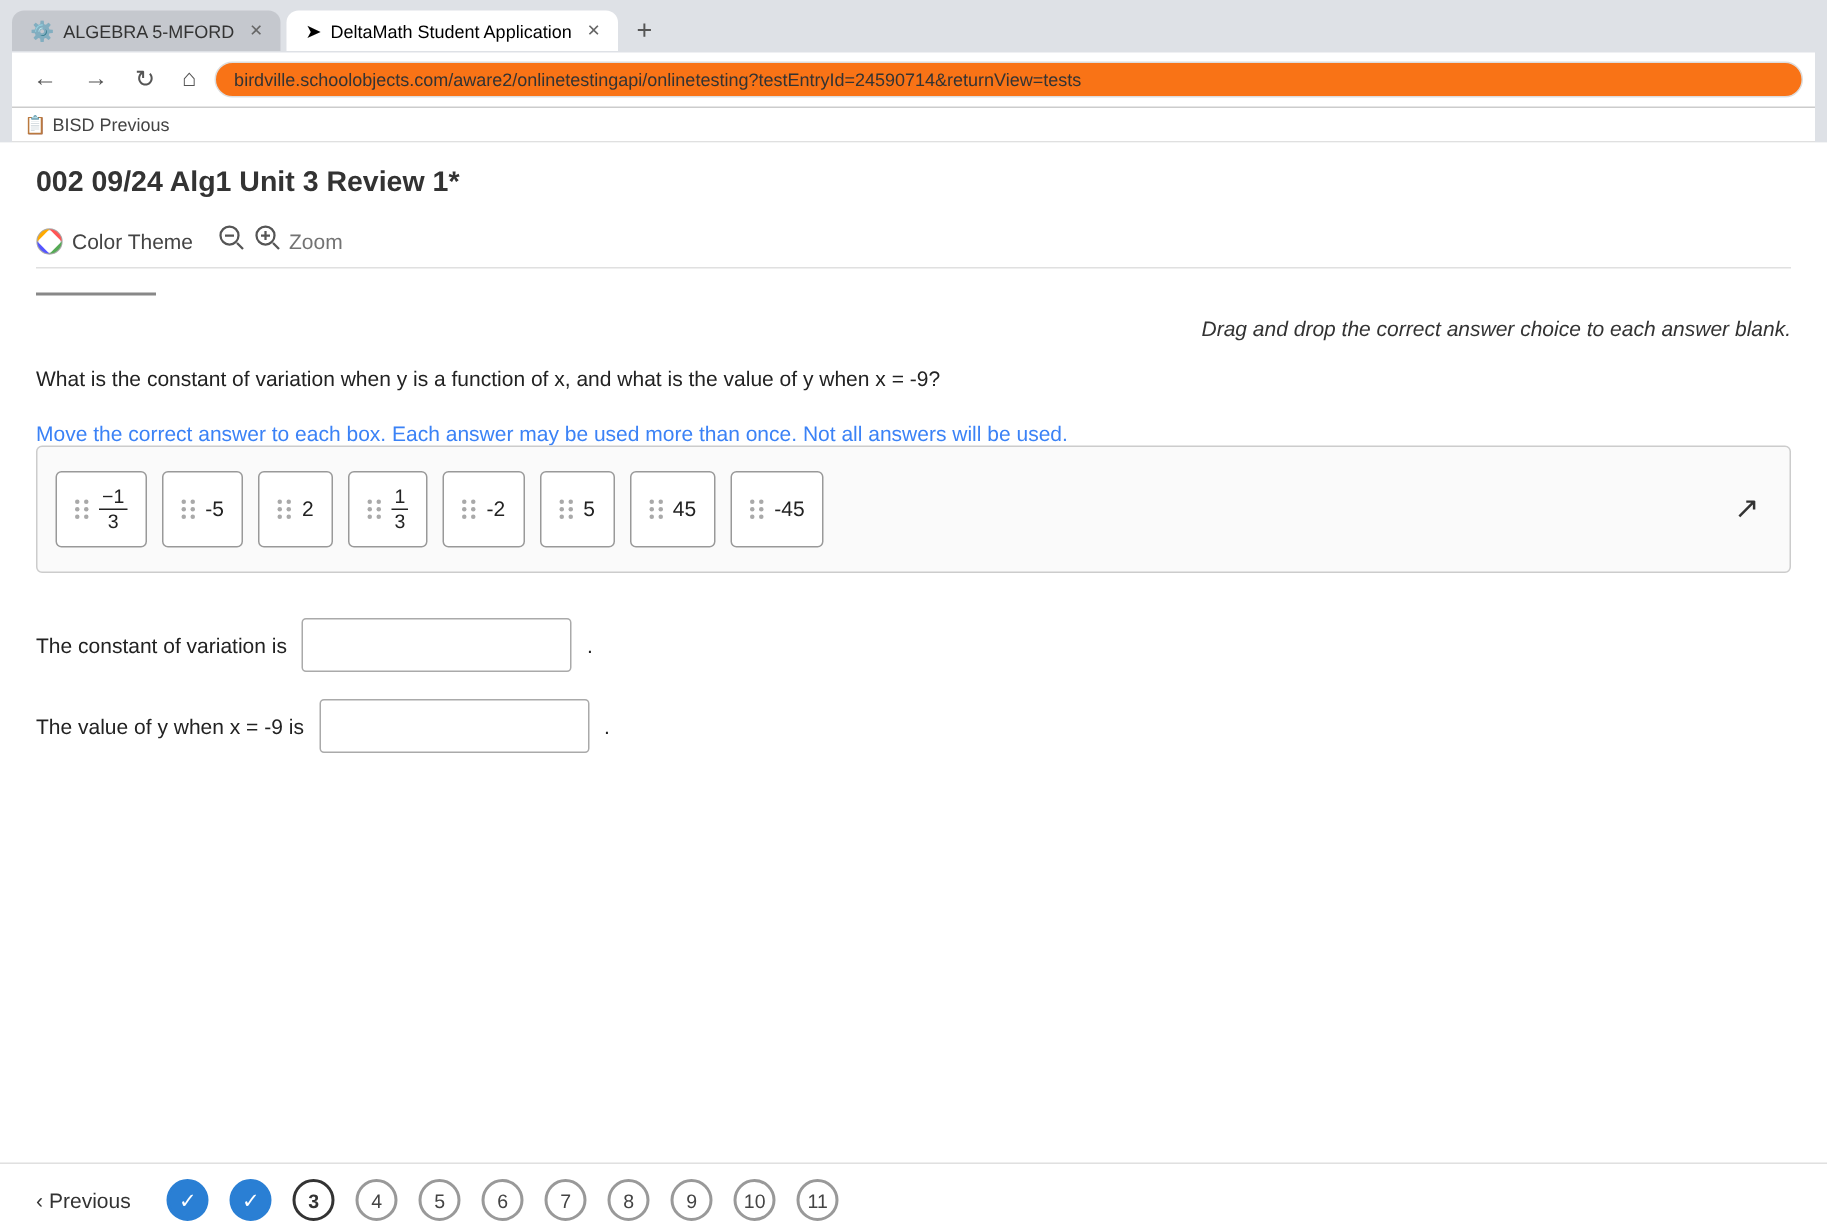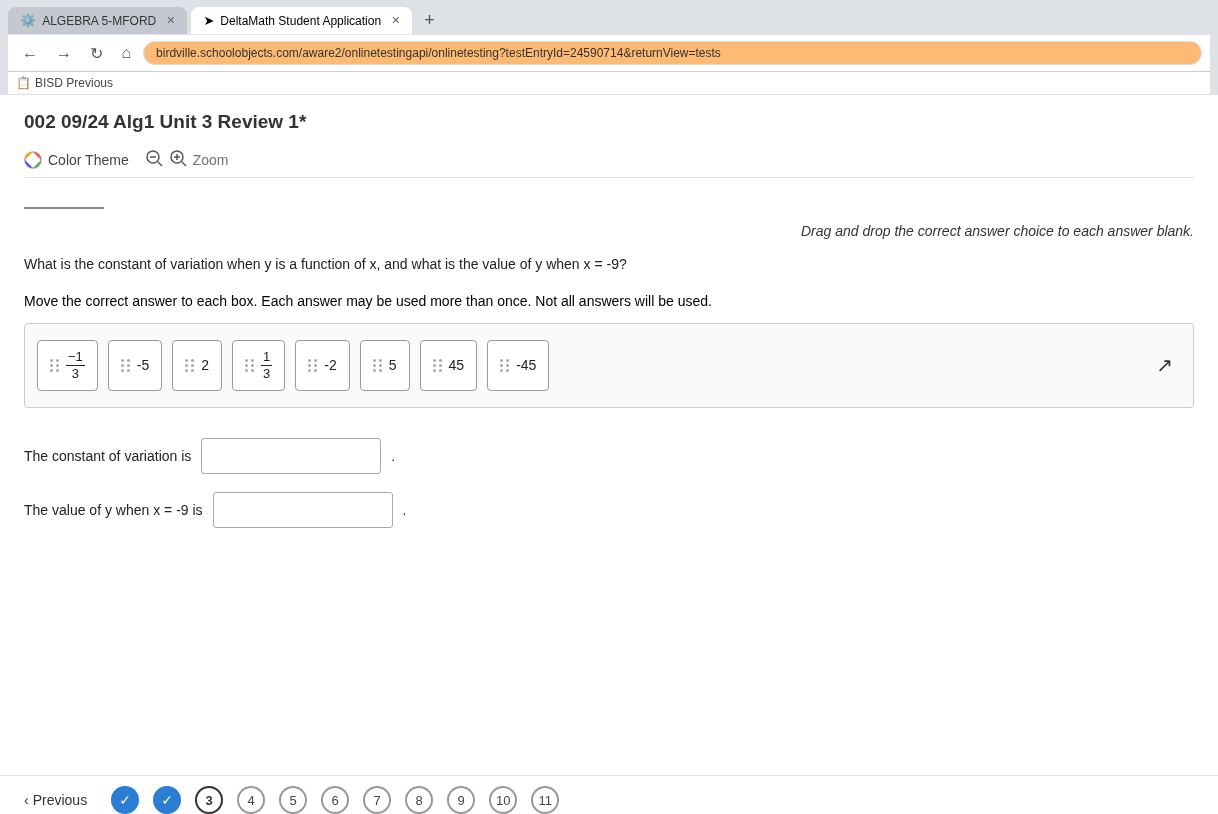--- a/index.html
+++ b/index.html
@@ -63,21 +63,21 @@
       background: none;
       border: none;
       cursor: pointer;
       font-size: 16px;
       color: #555;
       padding: 2px 6px;
     }
     .nav-btn:disabled { color: #bbb; cursor: default; }
     .address-bar {
       flex: 1;
-      background: #fdba74;
+      background: #f97316;
       border: 1px solid #ddd;
       border-radius: 20px;
       padding: 4px 12px;
       font-size: 12px;
       color: #333;
     }
 
     .bookmarks-bar {
       background: #ffffff;
       padding: 4px 8px;
@@ -102,21 +102,21 @@
       color: #333;
       margin-bottom: 10px;
     }
 
     .toolbar {
       display: flex;
       align-items: center;
       gap: 16px;
       padding: 6px 0;
       border-bottom: 1px solid #e0e0e0;
-      margin-bottom: 29px;
+      margin-bottom: 16px;
     }
     .color-theme-btn {
       display: flex;
       align-items: center;
       gap: 6px;
       background: none;
       border: none;
       cursor: pointer;
       font-size: 14px;
       color: #444;
@@ -166,22 +166,21 @@
 
     .question-text {
       font-size: 14px;
       color: #222;
       margin-bottom: 18px;
       line-height: 1.6;
     }
 
     .move-instruction {
       font-size: 14px;
-      color: #000000;
-      margin-bottom: 14px;
+      color: #3b82f6;
     }
 
     
     .answer-choices-box {
       border: 1px solid #ccc;
       border-radius: 4px;
       padding: 16px 12px;
       display: flex;
       flex-wrap: wrap;
       gap: 10px;

